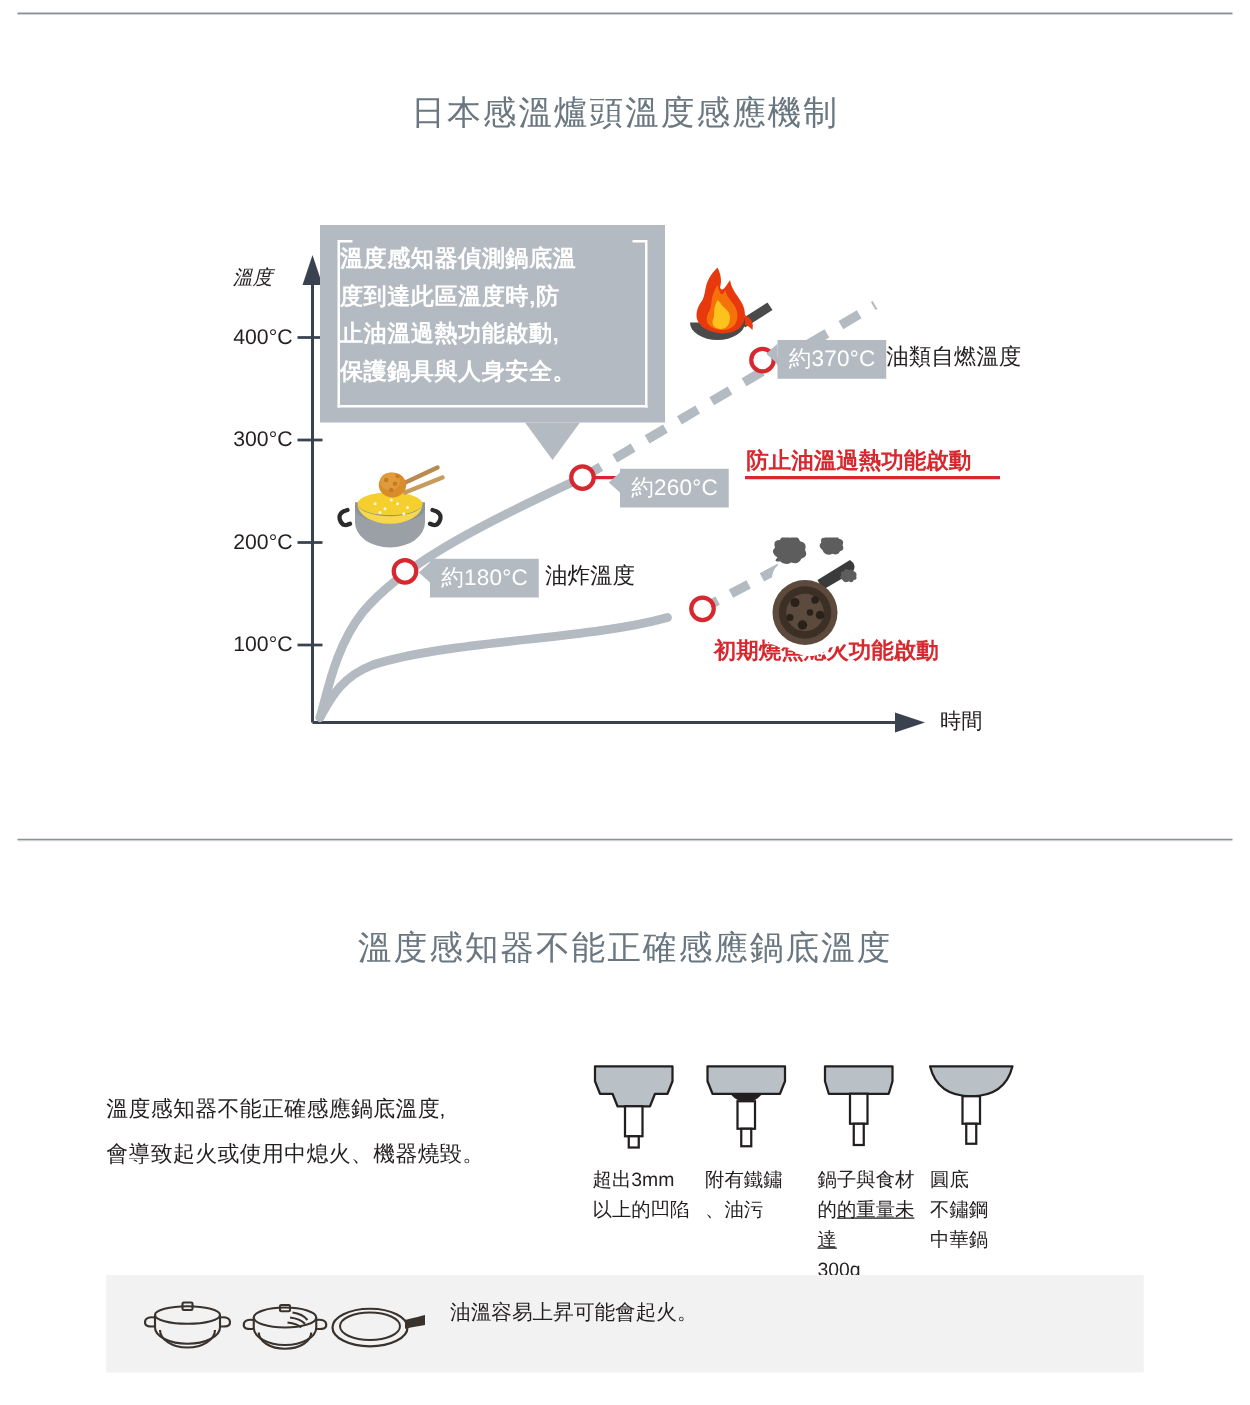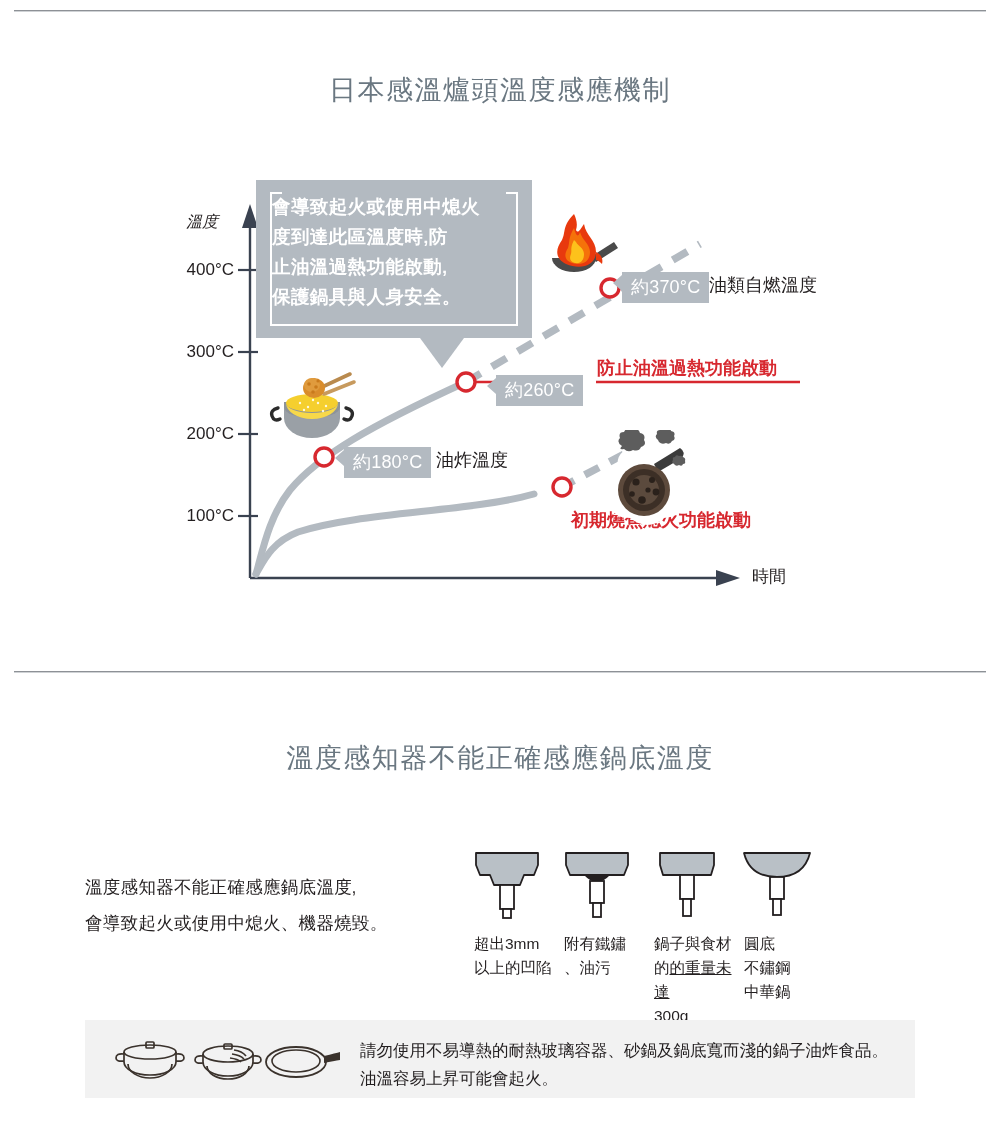--- a/index.html
+++ b/index.html
@@ -253,21 +253,21 @@
   <div class="tick-label" style="left:170px; top:110px;">400°C</div>
   <div class="tick-label" style="left:170px; top:192px;">300°C</div>
   <div class="tick-label" style="left:170px; top:274px;">200°C</div>
   <div class="tick-label" style="left:170px; top:356px;">100°C</div>
 
   <div id="callout-box">
     <div id="callout-inner"></div>
   </div>
   <div id="callout-tail"></div>
   <div id="callout-text">
-    <div>會導致起火或使用中熄火</div>
+    <div>溫度感知器偵測鍋底溫</div>
     <div>度到達此區溫度時‚防</div>
     <div>止油溫過熱功能啟動‚</div>
     <div>保護鍋具與人身安全。</div>
   </div>
 
   <div class="badge-arrow" id="arrow-370"></div>
   <div class="point-badge" id="badge-370">約370°C</div>
   <div class="point-note" id="note-370">油類自燃溫度</div>
 
   <div class="badge-arrow" id="arrow-260"></div>
@@ -439,16 +439,15 @@
       <path d="M65 22 q8 -1 8 4 q0 4 -8 3"></path>
     </g>
 
     <g transform="translate(152,0)">
       <ellipse cx="34" cy="28" rx="30" ry="15" fill="none" stroke="#3a322c" stroke-width="1.8"></ellipse>
       <ellipse cx="34" cy="27" rx="24" ry="11" fill="none" stroke="#3a322c" stroke-width="1.6"></ellipse>
       <path d="M62 22 q12 -3 16 -4 q6 -1 6 3 q0 4 -6 5 q-6 1 -16 3 z" fill="#3a322c"></path>
     </g>
   </svg>
   <div id="note-box-text">
-    <div>請勿使用不易導熱的耐熱玻璃容器、砂鍋及鍋底寬而淺的鍋子油炸食品。</div>
     <div>油溫容易上昇可能會起火。</div>
   </div>
 </div>
 
 </body></html>

